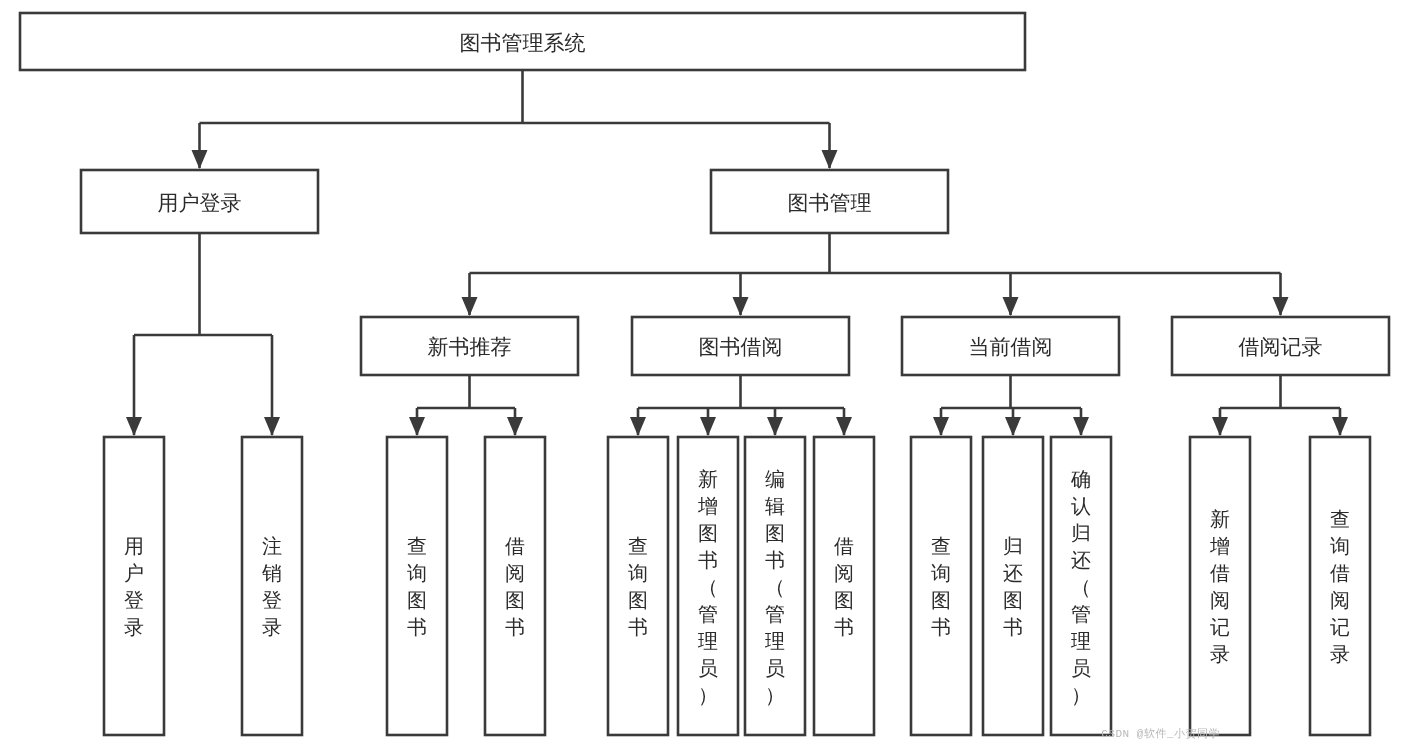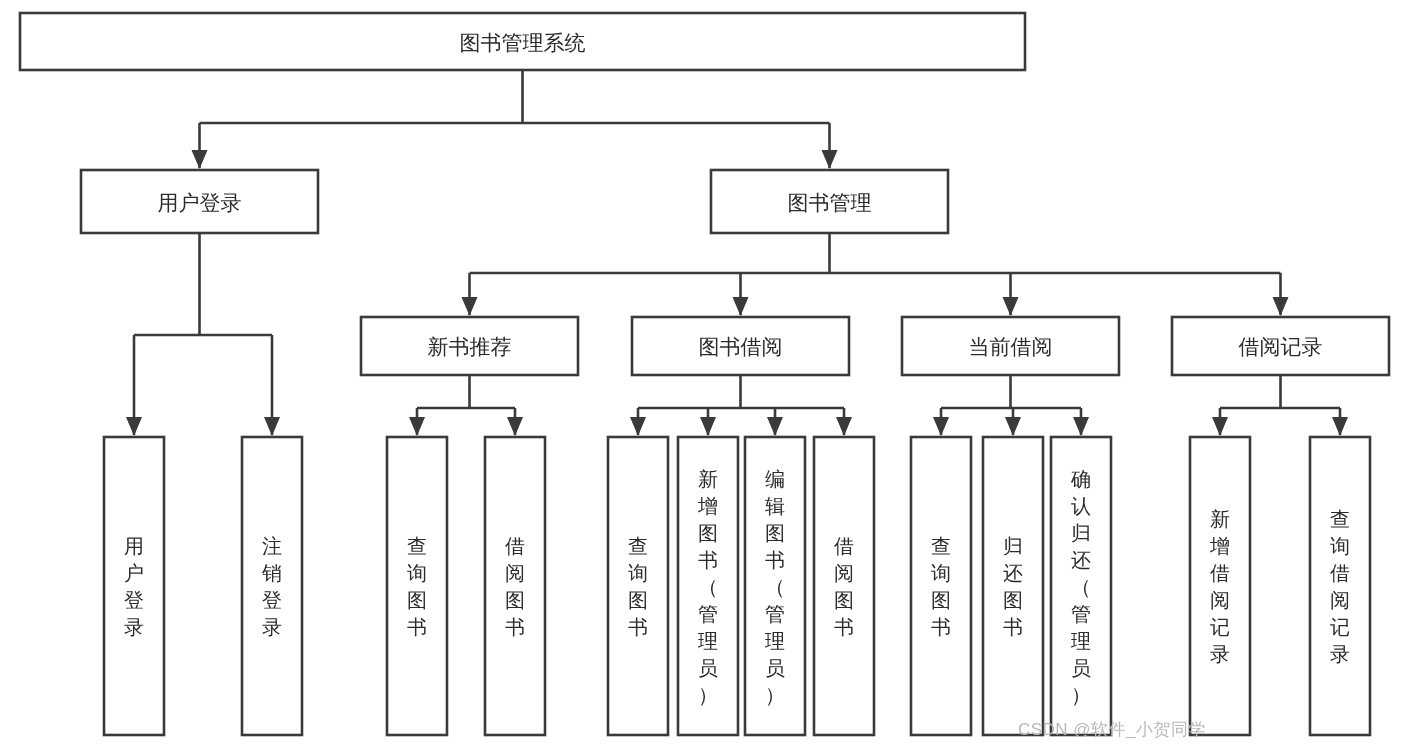--- a/index.html
+++ b/index.html
@@ -51,24 +51,24 @@
     dominant-baseline: central;
   }
   .node-label-v {
     font-family: "DejaVu Sans", "Liberation Sans", sans-serif;
     font-size: 20px;
     fill: #2b2b2b;
     text-anchor: middle;
   }
   .watermark-text {
     position: absolute;
-    right: 14px;
+    right: 0;
     bottom: 6px;
-    font-family: Liberation Sans, sans-serif;
-    font-size: 17px;
+    font-family: Liberation Mono, monospace;
+    font-size: 11px;
     color: #b8b8b8;
     letter-spacing: 0.5px;
     white-space: nowrap;
     user-select: none;
   }
 </style>
 </head>
 <body>
 
 <div id="diagram-root">

